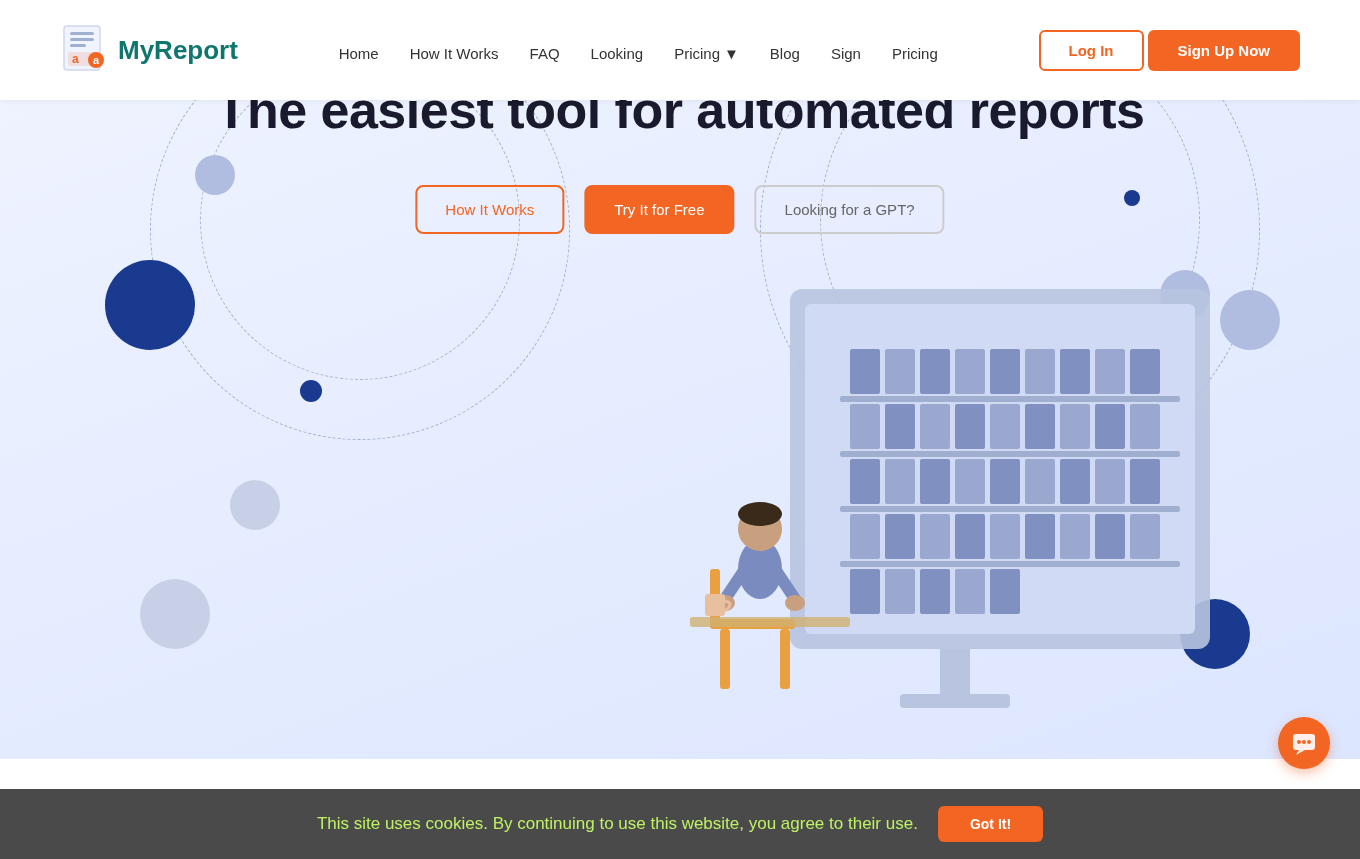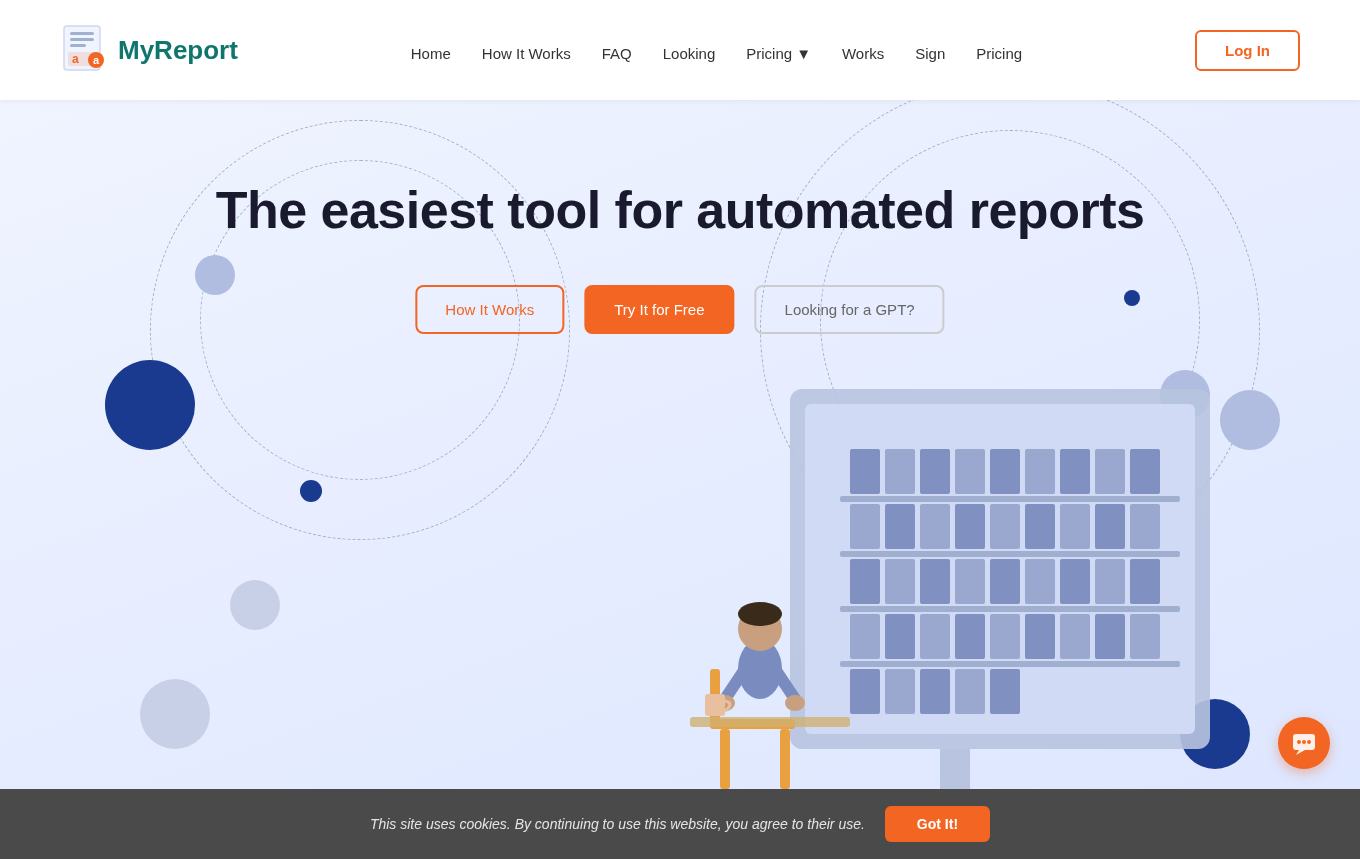--- a/index.html
+++ b/index.html
@@ -72,21 +72,20 @@
       color: #fff;
       border: none;
       border-radius: 6px;
       font-size: 15px;
       font-weight: 600;
       cursor: pointer;
     }
 
     
     .hero {
-      margin-top: 100px;
       width: 1360px;
       height: 759px;
       background: linear-gradient(160deg, #f0f4ff 0%, #e8eeff 40%, #dce6ff 100%);
       position: relative;
       overflow: hidden;
     }
 
     
     .dashed-circle {
       position: absolute;
@@ -162,23 +161,22 @@
       right: 0;
       height: 70px;
       background: #4a4a4a;
       display: flex;
       align-items: center;
       justify-content: center;
       gap: 20px;
       z-index: 200;
     }
     .cookie-text {
-      color: #e5e5e5;
-      font-size: 14px;
-      font-style: italic;
+      color: #bef264;
+      font-size: 17px;
     }
     .btn-got-it {
       padding: 10px 32px;
       background: #f26522;
       color: #fff;
       border: none;
       border-radius: 6px;
       font-size: 14px;
       font-weight: 600;
       cursor: pointer;
@@ -233,27 +231,28 @@
     <li><a href="#">Home</a></li>
     <li><a href="#">How It Works</a></li>
     <li><a href="#">FAQ</a></li>
     <li><a href="#">Looking</a></li>
     <li>
       <a class="product-link" href="#">
         <span>Pricing</span>
         <span>▼</span>
       </a>
     </li>
-    <li><a href="#">Works</a></li>
+    <li><a href="#">Blog</a></li>
     <li><a href="#">Sign</a></li>
     <li><a href="#">Pricing</a></li>
   </ul>
 
   <div class="nav-actions">
     <button class="btn-login">Log In</button>
+    <button class="btn-signup">Sign Up Now</button>
   </div>
 </nav>
 
 <section class="hero">
 
   <div class="dashed-circle" style="width:320px;height:320px;top:60px;left:200px;"></div>
   <div class="dashed-circle" style="width:420px;height:420px;top:20px;left:150px;"></div>
   <div class="dashed-circle" style="width:380px;height:380px;top:30px;right:160px;"></div>
   <div class="dashed-circle" style="width:500px;height:500px;top:-20px;right:100px;"></div>
 

